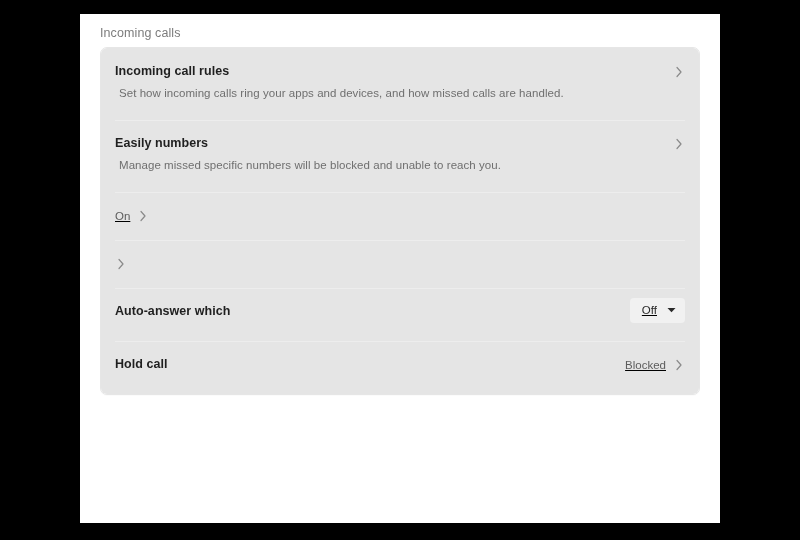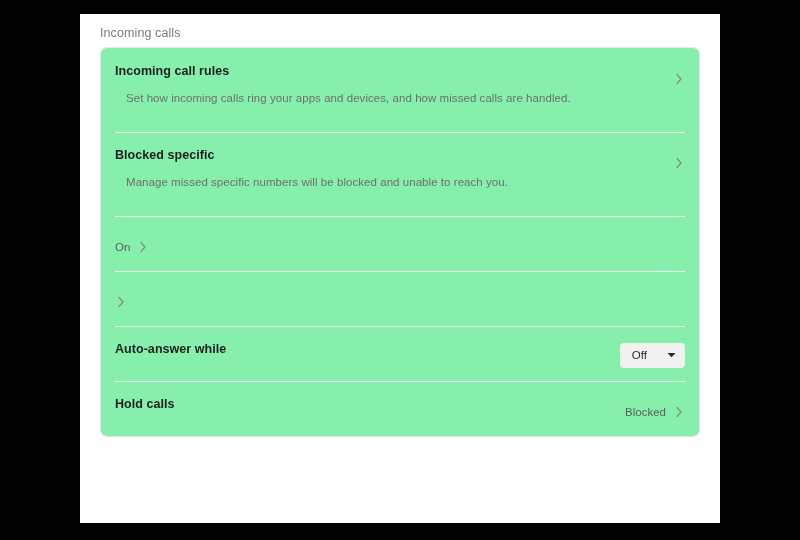--- a/index.html
+++ b/index.html
@@ -53,21 +53,21 @@
     box-shadow: 0 1px 1px rgba(0,0,0,0.02);
     overflow: hidden;
   }
 
   .row {
     position: relative;
     display: flex;
     align-items: flex-start;
     padding: 15px 14px 15px 14px;
     box-sizing: border-box;
-    background: #86efac;
+    background: #e5e5e5;
   }
 
   .row + .row::before {
     content: "";
     position: absolute;
     left: 14px;
     right: 14px;
     top: 0;
     height: 1px;
     background: #ededed;
@@ -87,30 +87,31 @@
     letter-spacing: 0.05px;
     margin: 0 0 6px 0;
   }
 
   .row-desc {
     font-size: 11.5px;
     font-weight: 400;
     color: #6f6f6f;
     line-height: 15px;
     letter-spacing: 0.05px;
-    margin: 11px;
+    margin: 4px;
   }
 
   .row-control {
     flex: 0 0 auto;
     display: flex;
     align-items: center;
     gap: 7px;
     height: 18px;
-    margin-top: 7px;
+    margin-top: 0px;
+    text-decoration: underline;
   }
 
   .row-value {
     font-size: 11.5px;
     color: #5d5d5d;
     line-height: 17px;
     white-space: nowrap;
   }
 
   .chevron {
@@ -120,21 +121,21 @@
     position: relative;
     flex: 0 0 auto;
   }
   .chevron svg {
     display: block;
   }
 
   .dropdown-pill {
     display: inline-flex;
     align-items: center;
-    gap: 20px;
+    gap: 10px;
     background: #f1f1f1;
     border: none;
     border-radius: 4px;
     padding: 5px 9px 5px 12px;
     height: 25px;
     box-sizing: border-box;
     cursor: pointer;
     margin-top: -4px;
   }
   .dropdown-label {
@@ -167,21 +168,21 @@
           <div class="row-control">
             <span class="chevron">
               <svg width="12" height="14" viewBox="0 0 12 14" fill="none" aria-hidden="true">
                 <path d="M4 2.5 L8 7 L4 11.5" stroke="#8a8a8a" stroke-width="1.2" stroke-linecap="round" stroke-linejoin="round" fill="none"></path>
               </svg>
             </span>
           </div>
         </div>
         <div class="row">
           <div class="row-text">
-            <div class="row-title">Blocked specific</div>
+            <div class="row-title">Easily numbers</div>
             <div class="row-desc">Manage missed specific numbers will be blocked and unable to reach you.</div>
           </div>
           <div class="row-control">
             <span class="chevron">
               <svg width="12" height="14" viewBox="0 0 12 14" fill="none" aria-hidden="true">
                 <path d="M4 2.5 L8 7 L4 11.5" stroke="#8a8a8a" stroke-width="1.2" stroke-linecap="round" stroke-linejoin="round" fill="none"></path>
               </svg>
             </span>
           </div>
         </div>
@@ -199,36 +200,36 @@
           <div class="row-control">
             <span class="chevron">
               <svg width="12" height="14" viewBox="0 0 12 14" fill="none" aria-hidden="true">
                 <path d="M4 2.5 L8 7 L4 11.5" stroke="#8a8a8a" stroke-width="1.2" stroke-linecap="round" stroke-linejoin="round" fill="none"></path>
               </svg>
             </span>
           </div>
         </div>
         <div class="row">
           <div class="row-text">
-            <div class="row-title">Auto-answer while</div>
+            <div class="row-title">Auto-answer which</div>
           </div>
           <div class="row-control">
             <button class="dropdown-pill">
               <span class="dropdown-label">Off</span>
               <span class="caret-down">
                 <svg width="9" height="6" viewBox="0 0 9 6" aria-hidden="true">
                   <path d="M0.5 1 L4.5 5.2 L8.5 1 Z" fill="#2a2a2a"></path>
                 </svg>
               </span>
             </button>
           </div>
         </div>
         <div class="row">
           <div class="row-text">
-            <div class="row-title">Hold calls</div>
+            <div class="row-title">Hold call</div>
           </div>
           <div class="row-control">
             <span class="row-value">Blocked</span>
             <span class="chevron">
               <svg width="12" height="14" viewBox="0 0 12 14" fill="none" aria-hidden="true">
                 <path d="M4 2.5 L8 7 L4 11.5" stroke="#8a8a8a" stroke-width="1.2" stroke-linecap="round" stroke-linejoin="round" fill="none"></path>
               </svg>
             </span>
           </div>
         </div>

